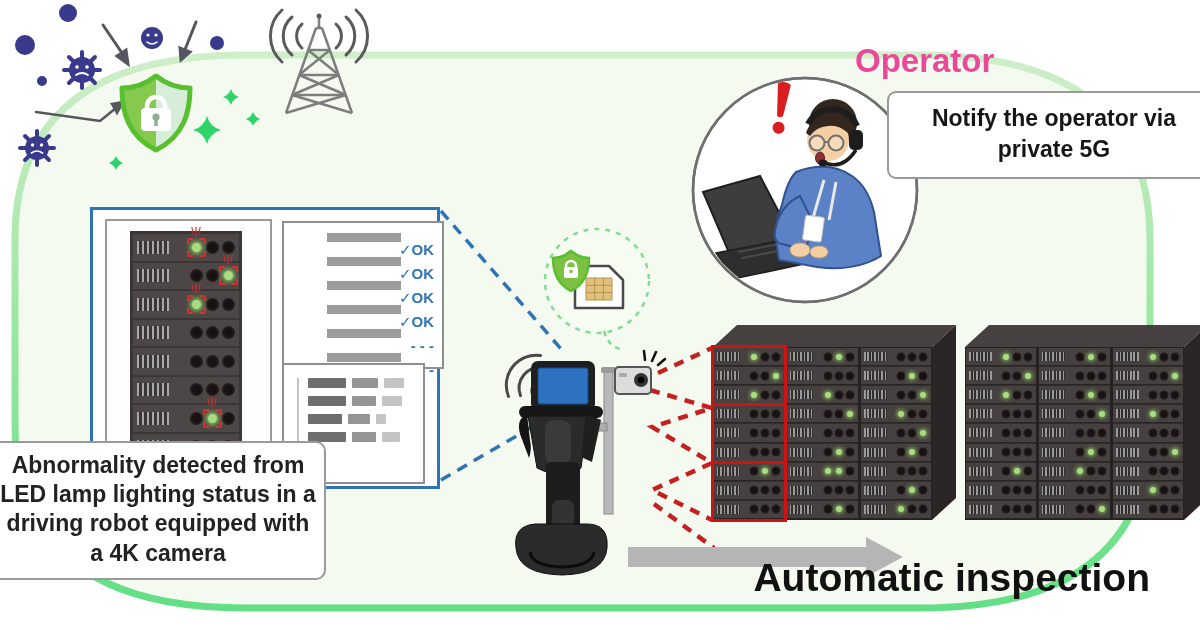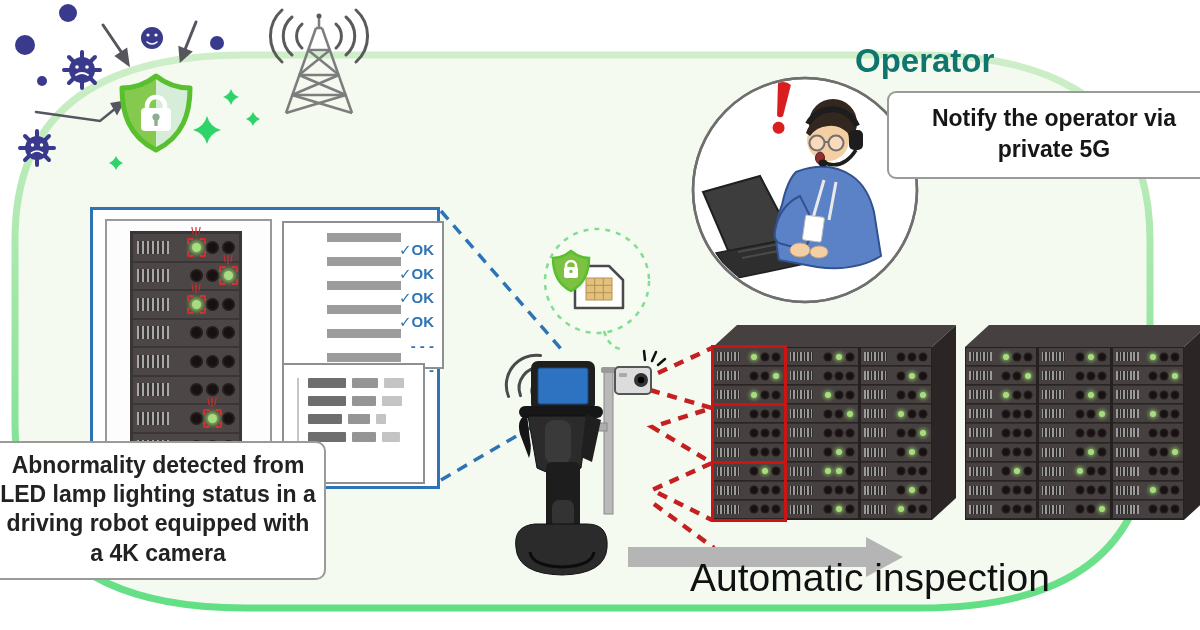--- a/index.html
+++ b/index.html
@@ -47,26 +47,26 @@
   .leds{display:flex;gap:5px;margin-left:auto;margin-right:2px;}
   .led{width:6px;height:6px;border-radius:50%;flex:none;}
   .led.off{background:#171111;box-shadow:0 0 0 1.5px #241c1c;}
   .led.on{background:#a9dc80;box-shadow:0 0 4px 1px rgba(150,220,100,.85);}
   .redbox{position:absolute;left:-2px;width:76px;height:61px;border:3px solid #cf1212;box-sizing:border-box;z-index:3;}
 
   
   .abnormality{position:absolute;left:-10px;top:441px;width:336px;border:2px solid #9a9a9a;border-radius:10px;
                background:#fff;padding:8px 8px 10px;box-sizing:border-box;text-align:center;
                font-weight:bold;font-size:23px;line-height:1.27;color:#222;z-index:6;}
-  .operator-title{position:absolute;left:855px;top:42px;font-weight:bold;font-size:33px;color:#0f766e;z-index:6;}
+  .operator-title{position:absolute;left:855px;top:42px;font-weight:bold;font-size:33px;color:#ec4899;z-index:6;}
   .notify-box{position:absolute;left:887px;top:91px;width:334px;border:2px solid #9a9a9a;border-radius:9px;
               background:#fff;padding:10px 6px 12px;box-sizing:border-box;text-align:center;
               font-weight:bold;font-size:23px;line-height:1.35;color:#161616;z-index:6;}
-  .inspection-label{position:absolute;left:690px;top:556px;width:460px;text-align:left;
-                    font-weight:normal;font-size:39px;color:#111;z-index:6;letter-spacing:0;}
+  .inspection-label{position:absolute;left:690px;top:556px;width:460px;text-align:right;
+                    font-weight:bold;font-size:39px;color:#111;z-index:6;letter-spacing:0;}
   .z1{z-index:1}.z2{z-index:2}.z3{z-index:4}
 </style>
 </head>
 <body>
 
 <div id="stage">
 
   <svg class="z1" width="1200" height="630" viewBox="0 0 1200 630">
     <defs>
       <linearGradient id="zg" x1="0" y1="0" x2="0" y2="1">

